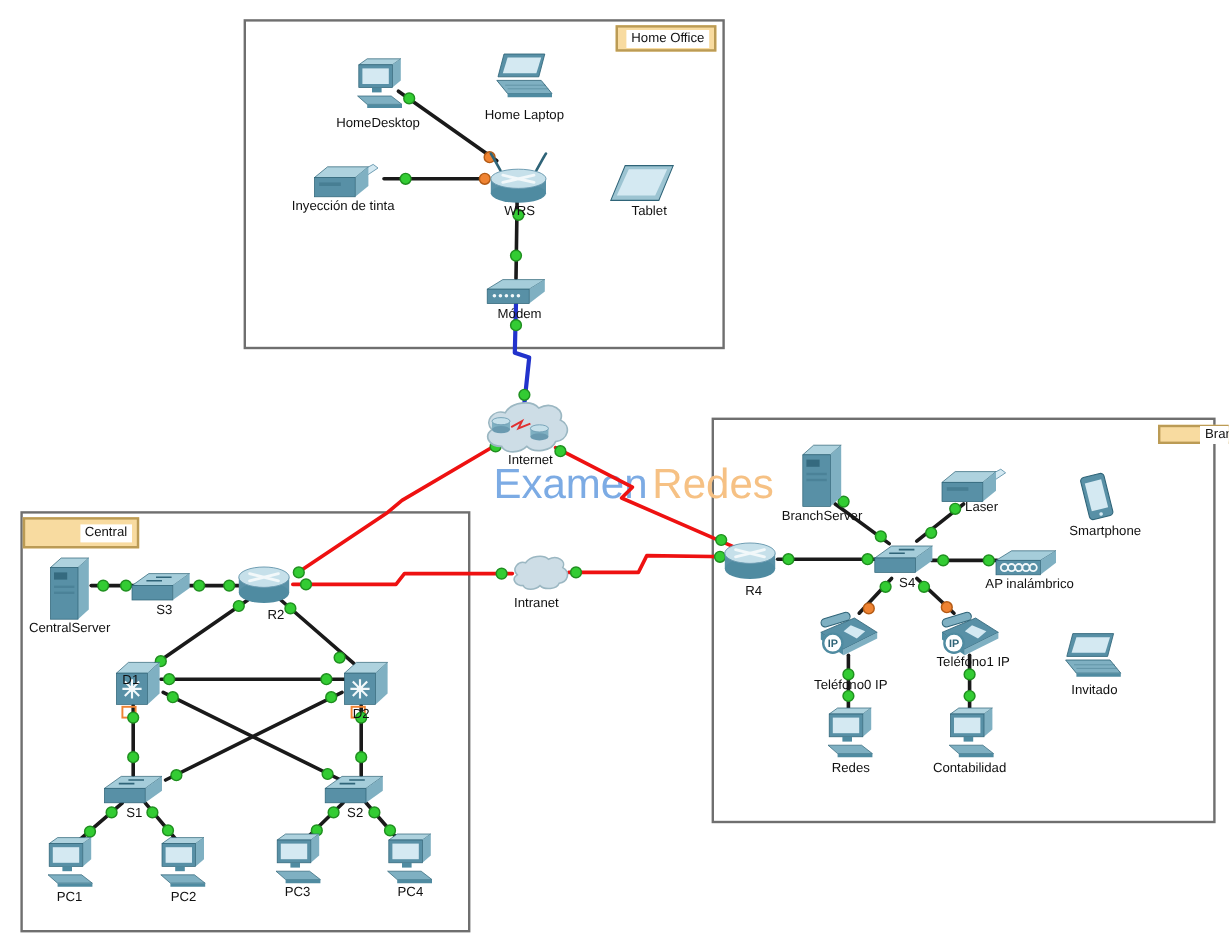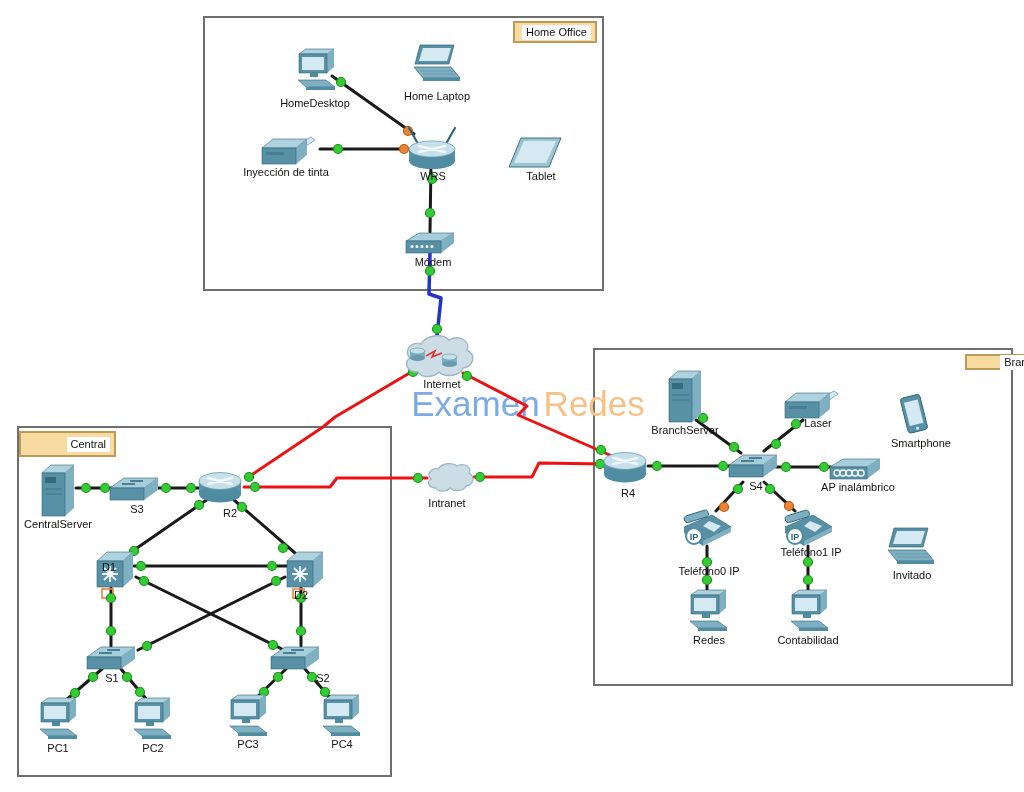--- a/index.html
+++ b/index.html
@@ -280,21 +280,21 @@
       </div>
       <div class="node-label" style="left: 112px; top: 672px; color: rgb(17, 17, 17);">S1</div>
       <div class="node" style="left: 269px; top: 644px; width: 52px; height: 28px;">
         <svg width="52" height="28" viewBox="0 0 52 28">
 <polygon points="2,13 16,3 50,3 36,13" fill="#a5cdda" stroke="#2f6478" stroke-width="0.6"></polygon>
 <polygon points="36,13 50,3 50,15 36,25" fill="#7fb0c2"></polygon>
 <rect x="2" y="13" width="34" height="12" fill="#5890a6" stroke="#2f6478" stroke-width="0.6"></rect>
 <path d="M14,9 L27,9 M22,6 L35,6" stroke="#2f6478" stroke-width="1.3" fill="none"></path>
         </svg>
       </div>
-      <div class="node-label" style="left: 296px; top: 672px; color: rgb(17, 17, 17); margin-left: 27px;">S2</div>
+      <div class="node-label" style="left: 296px; top: 672px; color: rgb(17, 17, 17);">S2</div>
       <div class="node" style="left: 35px; top: 696px; width: 46px; height: 46px;">
         <svg width="46" height="46" viewBox="0 0 46 46">
 <polygon points="6,7 13,2 41,2 34,7" fill="#aed2de" stroke="#2f6478" stroke-width="0.6"></polygon>
 <polygon points="34,7 41,2 41,20 34,26" fill="#7fb0c2"></polygon>
 <rect x="6" y="7" width="28" height="19" fill="#5890a6" stroke="#2f6478" stroke-width="0.6"></rect>
 <rect x="9" y="10" width="22" height="13" fill="#d4e9f2"></rect>
 <rect x="17" y="26" width="8" height="4" fill="#4f8ba1"></rect>
 <polygon points="5,33 33,33 42,40 13,40" fill="#7fb0c2" stroke="#2f6478" stroke-width="0.6"></polygon>
 <polygon points="13,40 42,40 42,43 13,43" fill="#4f8ba1"></polygon>
         </svg>

